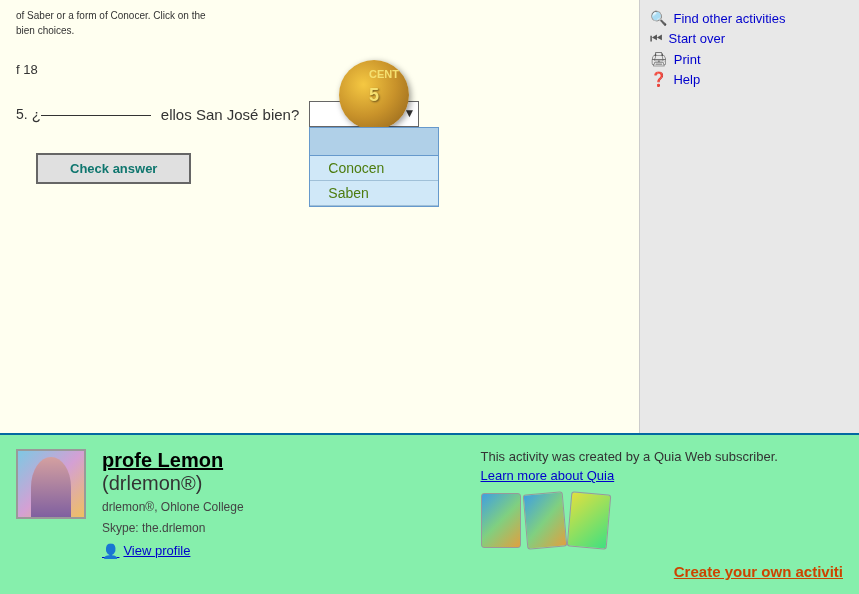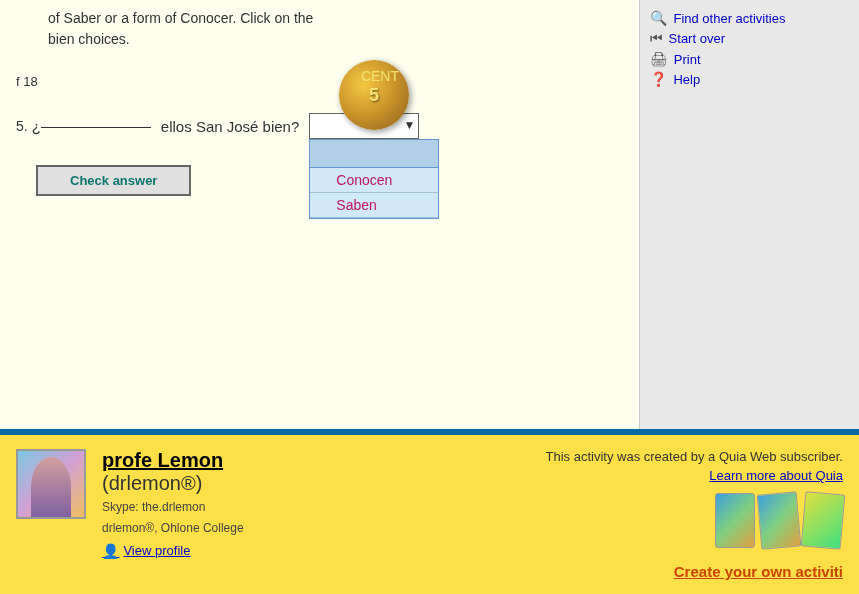--- a/index.html
+++ b/index.html
@@ -36,25 +36,24 @@
 
     .right-panel {
       width: 220px;
       background-color: #e8e8e8;
       padding: 6px 10px;
       border-left: 1px solid #ccc;
     }
 
     
     .instruction-text {
-      font-size: 14px;
+      font-size: 10px;
       color: #333;
       line-height: 1.5;
       margin-bottom: 6px;
-      margin-left: 32px;
     }
 
     .instruction-text a {
       color: #0000cc;
       text-decoration: underline;
     }
 
     .question-count {
       font-size: 13px;
       color: #333;
@@ -120,23 +119,23 @@
       z-index: 10;
     }
 
     .dropdown-open-header {
       height: 28px;
       background-color: #b0d0e8;
       border-bottom: 1px solid #6699cc;
     }
 
     .dropdown-option {
-      padding: 4px 26px;
+      padding: 4px 18px;
       font-size: 14px;
-      color: #be185d;
+      color: #4d7c0f;
       background-color: #d0e8f8;
       cursor: pointer;
       border-bottom: 1px solid #a0c0d8;
     }
 
     
     .check-answer-btn {
       display: inline-block;
       padding: 6px 32px;
       border: 2px solid #666;
@@ -169,22 +168,22 @@
     }
 
     .coin-text {
       font-size: 18px;
       font-weight: bold;
       color: #f5e070;
       text-shadow: 1px 1px 2px rgba(0,0,0,0.5);
     }
 
     .coin-cents {
-      font-size: 14px;
-      font-weight: normal;
+      font-size: 11px;
+      font-weight: bold;
       color: #f5e070;
       position: absolute;
       top: 8px;
       right: 10px;
     }
 
     
     .right-nav-item {
       display: flex;
       align-items: center;
@@ -196,22 +195,22 @@
     }
 
     .nav-icon {
       margin-right: 6px;
       font-size: 14px;
       color: #555;
     }
 
     
     .bottom-section {
-      background-color: #fde047;
-      border-top: 6px solid #0369a1;
+      background-color: #86efac;
+      border-top: 2px solid #0369a1;
       padding: 14px 16px;
       display: flex;
       align-items: flex-start;
       gap: 16px;
     }
 
     .avatar-area {
       display: flex;
       flex-direction: column;
       align-items: center;
@@ -270,21 +269,21 @@
 
     .view-profile-icon {
       font-size: 14px;
       margin-right: 4px;
     }
 
     .right-footer {
       flex: 1;
       display: flex;
       flex-direction: column;
-      align-items: flex-end;
+      align-items: flex-start;
       justify-content: flex-start;
     }
 
     .quia-info {
       font-size: 13px;
       color: #333;
       margin-bottom: 4px;
     }
 
     .quia-link {
@@ -402,22 +401,22 @@
 
     <div class="avatar-area">
       <div class="avatar-img">
         <div class="avatar-figure"></div>
       </div>
     </div>
 
     <div class="profile-info">
       <div class="profile-name">profe Lemon</div>
       <div class="profile-username">(drlemon®)</div>
+      <div class="profile-detail">drlemon®, Ohlone College</div>
       <div class="profile-detail">Skype: the.drlemon</div>
-      <div class="profile-detail">drlemon®, Ohlone College</div>
       <div class="view-profile-link">
         <span class="view-profile-icon">👤</span>
         <span>View profile</span>
       </div>
     </div>
 
     <div class="right-footer">
       <div class="quia-info">This activity was created by a Quia Web subscriber.</div>
       <a href="#" class="quia-link">Learn more about Quia</a>
 

